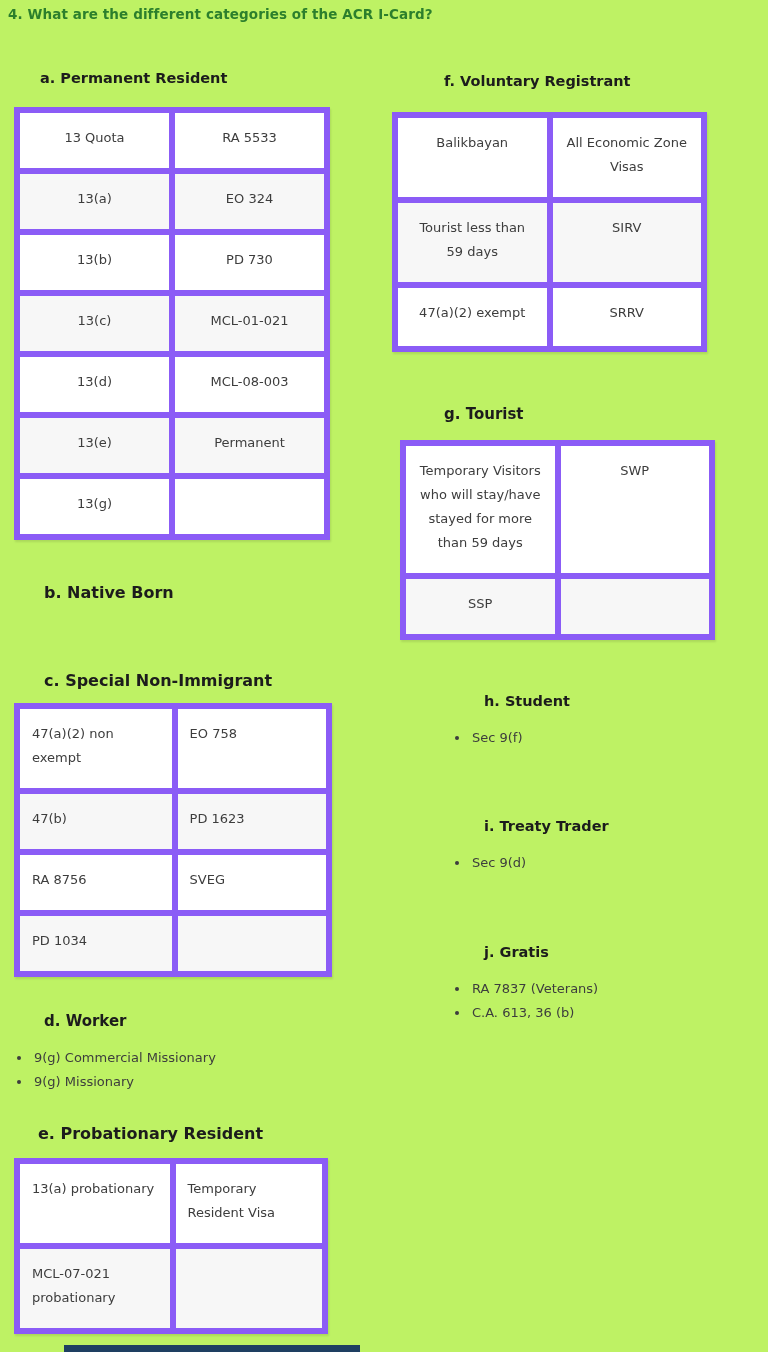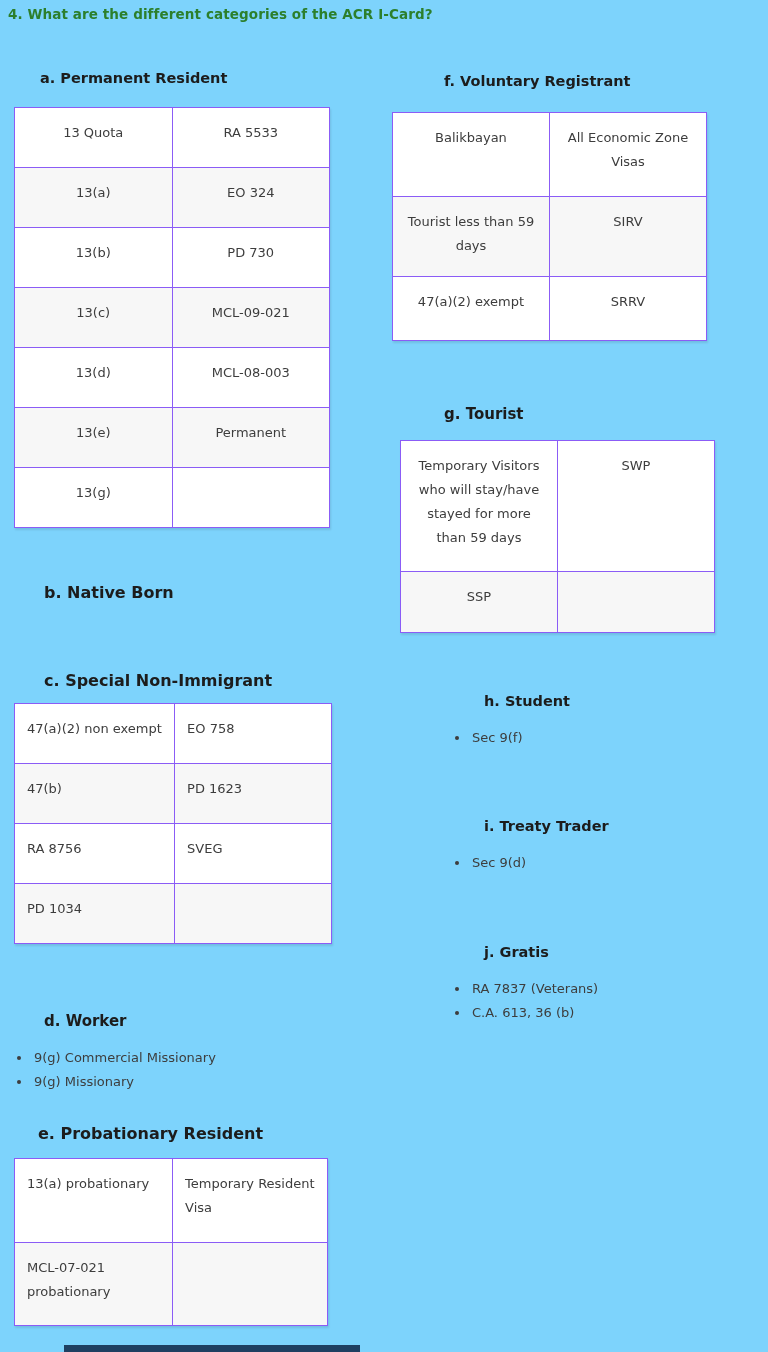--- a/index.html
+++ b/index.html
@@ -1,20 +1,20 @@
 <!DOCTYPE html>
 <html><head>
 <meta charset="utf-8">
 <style>
   html,body{margin:0;padding:0;background:#ffffff;}
   .canvas{
     position:relative;
     width:768px;
     height:1352px;
-    background:#7dd3fc;
+    background:#bef264;
     font-family:"DejaVu Sans","Liberation Sans",sans-serif;
     overflow:hidden;
   }
   .page-title{
     position:absolute;
     left:8px; top:6px;
     font-size:13.5px;
     font-weight:bold;
     color:#2c7f2c;
     letter-spacing:.1px;
@@ -31,21 +31,21 @@
 
   table.grid{
     position:absolute;
     border-collapse:collapse;
     table-layout:fixed;
     background:#ffffff;
     border:1px solid #a6a6a6;
     box-shadow:1px 2px 2px rgba(0,0,0,0.10);
   }
   table.grid td{
-    border:1px solid #8b5cf6;
+    border:6px solid #8b5cf6;
     font-size:13px;
     color:#3d3d3d;
     line-height:24px;
     vertical-align:top;
     padding:13px 12px 18px 12px;
     height:60px;
     box-sizing:border-box;
     word-wrap:break-word;
   }
   table.grid tr:nth-child(even) td{background:#f7f7f7;}
@@ -88,21 +88,21 @@
       <tr>
         <td>13(a)</td>
         <td>EO 324</td>
       </tr>
       <tr>
         <td>13(b)</td>
         <td>PD 730</td>
       </tr>
       <tr>
         <td>13(c)</td>
-        <td>MCL-09-021</td>
+        <td>MCL-01-021</td>
       </tr>
       <tr>
         <td>13(d)</td>
         <td>MCL-08-003</td>
       </tr>
       <tr>
         <td>13(e)</td>
         <td>Permanent</td>
       </tr>
       <tr>

